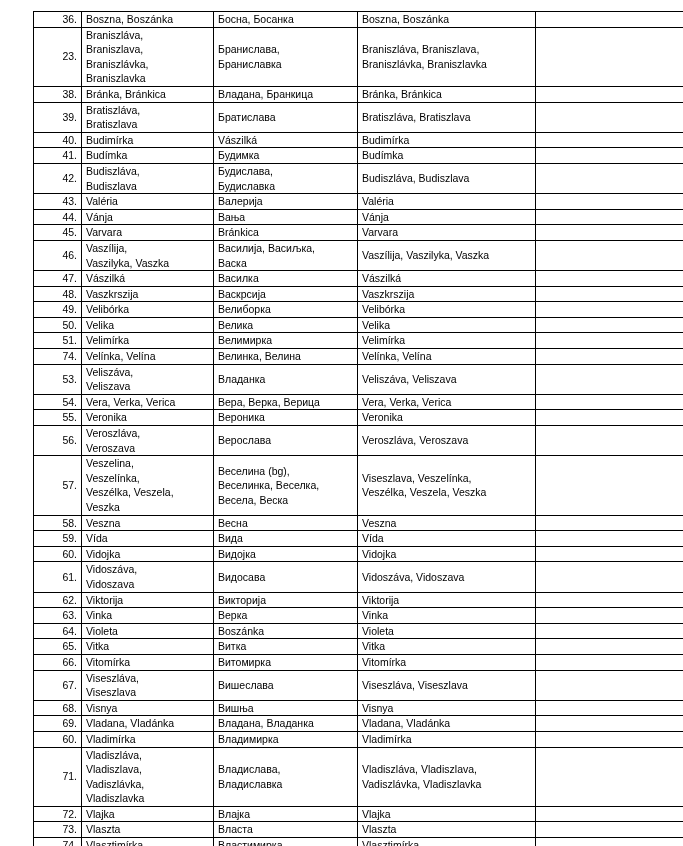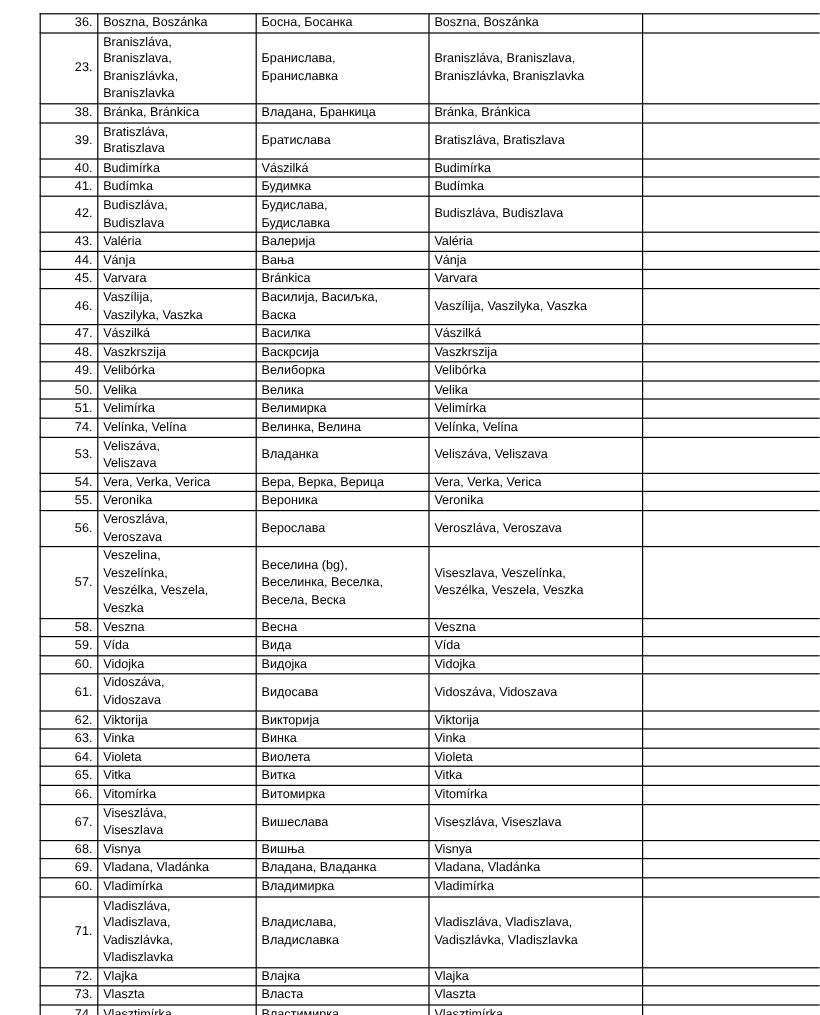--- a/index.html
+++ b/index.html
@@ -265,28 +265,28 @@
         <tr>
           <td class="col-num">62.</td>
           <td class="col-hu">Viktorija</td>
           <td class="col-cy">Викторија</td>
           <td class="col-hu2">Viktorija</td>
           <td class="col-empty"></td>
         </tr>
         <tr>
           <td class="col-num">63.</td>
           <td class="col-hu">Vinka</td>
-          <td class="col-cy">Винка</td>
+          <td class="col-cy">Верка</td>
           <td class="col-hu2">Vinka</td>
           <td class="col-empty"></td>
         </tr>
         <tr>
           <td class="col-num">64.</td>
           <td class="col-hu">Violeta</td>
-          <td class="col-cy">Виолета</td>
+          <td class="col-cy">Boszánka</td>
           <td class="col-hu2">Violeta</td>
           <td class="col-empty"></td>
         </tr>
         <tr>
           <td class="col-num">65.</td>
           <td class="col-hu">Vitka</td>
           <td class="col-cy">Витка</td>
           <td class="col-hu2">Vitka</td>
           <td class="col-empty"></td>
         </tr>

